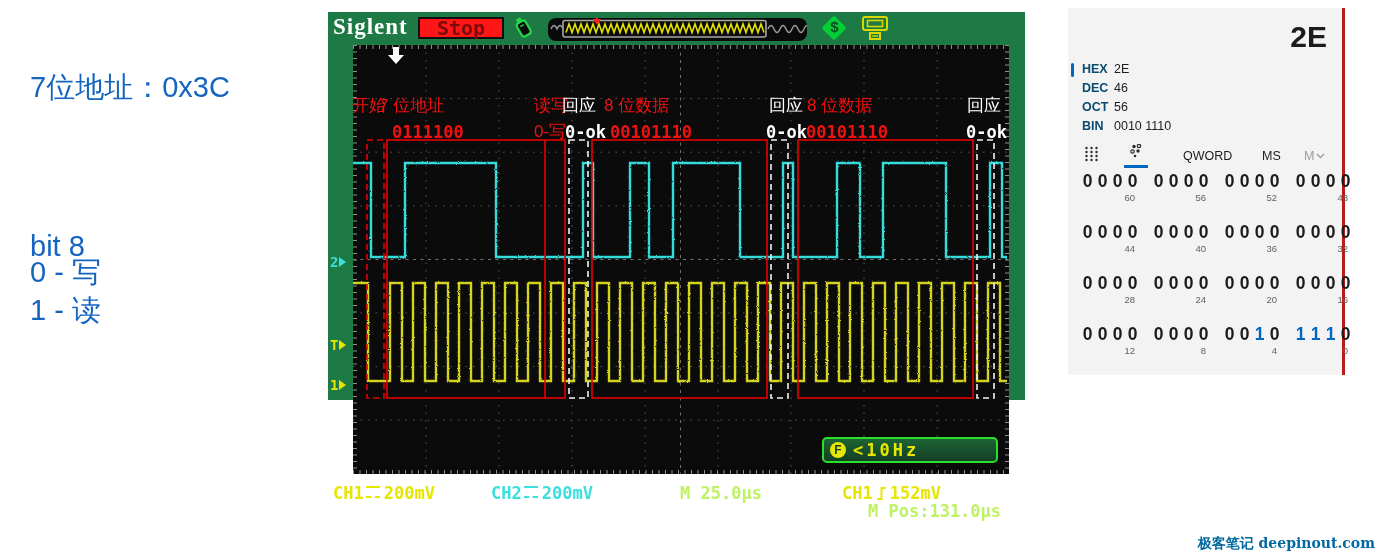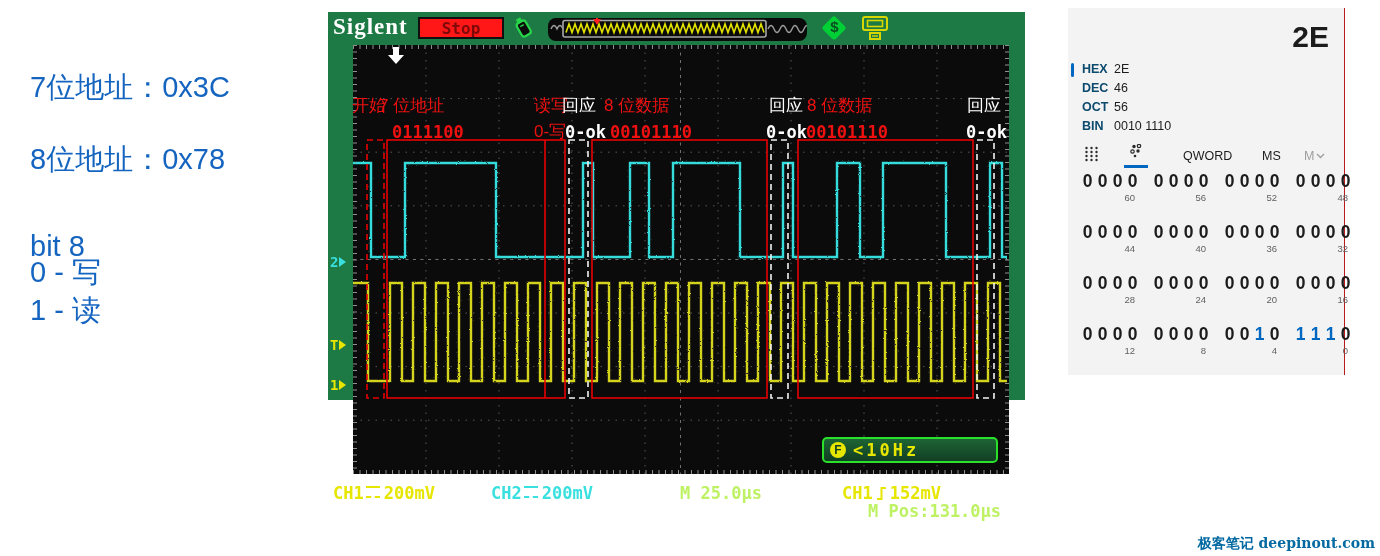--- a/index.html
+++ b/index.html
@@ -8,21 +8,21 @@
   
   #notes{position:absolute;left:0;top:0;width:320px;height:556px;margin-top:10px;}
   .note-line{position:absolute;left:30px;color:#1565c0;font-size:29px;white-space:nowrap;}
 
   
   #scope{position:absolute;left:328px;top:12px;width:697px;height:388px;background:#1d7a44;}
   #scope-header{position:absolute;left:0;top:0;width:697px;height:33px;}
   #brand{position:absolute;left:5px;top:2px;color:#ffffff;font-family:"Liberation Serif","DejaVu Serif",serif;
          font-weight:bold;font-size:23px;letter-spacing:1px;}
   #stop-btn{position:absolute;left:90px;top:5px;width:86px;height:22px;background:#ff1616;border:2px solid #101010;
-            color:#7d0909;font-family:"DejaVu Sans Mono",monospace;font-weight:bold;font-size:16px;
+            color:#7d0909;font-family:"DejaVu Sans Mono",monospace;font-weight:bold;font-size:20px;
             display:flex;align-items:center;justify-content:center;box-sizing:border-box;}
   #usb-icon{position:absolute;left:183px;top:3px;}
   #preview{position:absolute;left:220px;top:6px;width:259px;height:23px;background:#0a0a0a;border-radius:8px;}
   #dollar-icon{position:absolute;left:494px;top:4px;width:25px;height:25px;}
   #dollar-icon .diamond{position:absolute;left:3px;top:3px;width:18px;height:18px;background:#00cf36;transform:rotate(45deg);border-radius:3px;}
   #dollar-icon .glyph{position:absolute;left:0;top:2px;width:25px;text-align:center;color:#0a4d1f;font-weight:bold;font-size:15px;}
   #printer-icon{position:absolute;left:532px;top:3px;}
 
   #display{position:absolute;left:25px;top:33px;width:656px;height:429px;background:#0b0b0b;}
   #wave-svg{position:absolute;left:0;top:0;}
@@ -53,21 +53,21 @@
                      font-weight:bold;font-size:12px;display:flex;align-items:center;justify-content:center;}
   #freq-badge .fval{color:#e6e600;font-family:"DejaVu Sans Mono",monospace;font-weight:bold;font-size:17px;letter-spacing:3px;}
 
   .status-item{position:absolute;font-family:"DejaVu Sans Mono",monospace;font-weight:bold;font-size:17px;
                white-space:nowrap;display:flex;align-items:center;}
   .dc-icon{display:inline-block;width:14px;height:8px;border-top:2px solid currentColor;
            border-bottom:2px dashed currentColor;margin:0 4px 3px 2px;}
 
   
   #calc{position:absolute;left:1068px;top:8px;width:277px;height:367px;background:#f3f3f3;
-        border-right:1px solid #b91c1c;box-sizing:border-box;color:#1c1c1c;}
+        border-right:3px solid #b91c1c;box-sizing:border-box;color:#1c1c1c;}
   #calc-display{position:absolute;top:12px;right:15px;font-size:30px;font-weight:bold;color:#1c1c1c;}
   .radix-row{position:absolute;left:14px;display:flex;font-size:12.5px;}
   .radix-row .rlabel{width:32px;font-weight:bold;color:#0c4a6e;}
   .radix-row .rvalue{color:#1c1c1c;}
   #hex-indicator{position:absolute;left:3px;top:55px;width:3px;height:14px;background:#0067c0;border-radius:2px;}
   .tb-icon{position:absolute;top:138px;cursor:pointer;}
   #bitflip-wrap{position:absolute;left:56px;top:136px;width:24px;text-align:center;
                 border-bottom:3px solid #0067c0;padding-bottom:3px;}
   .tb-text{position:absolute;top:141px;font-size:12.5px;color:#1c1c1c;}
   #mem-menu{color:#9e9e9e;display:flex;align-items:center;gap:2px;}
@@ -81,21 +81,20 @@
   .bit-label{text-align:right;padding-right:5px;font-size:9.5px;color:#606060;margin-top:1px;}
 
   #watermark{position:absolute;right:5px;bottom:3px;font-family:"DejaVu Serif","Liberation Serif",serif;
              font-weight:bold;font-size:14px;color:#0369a1;}
 </style>
 </head>
 <body>
 
 <div id="notes">
   <div class="note-line" style="top:58px">7位地址：0x3C</div>
-  <div class="note-line" style="top:130px">8位地址：0x78</div>
   <div class="note-line" style="top:220px">bit 8</div>
   <div class="note-line" style="top:243px">0 - 写</div>
   <div class="note-line" style="top:281px">1 - 读</div>
 </div>
 
 <div id="scope">
 
   <div id="scope-header">
     <div id="brand">Siglent</div>
     <div id="stop-btn">Stop</div>

